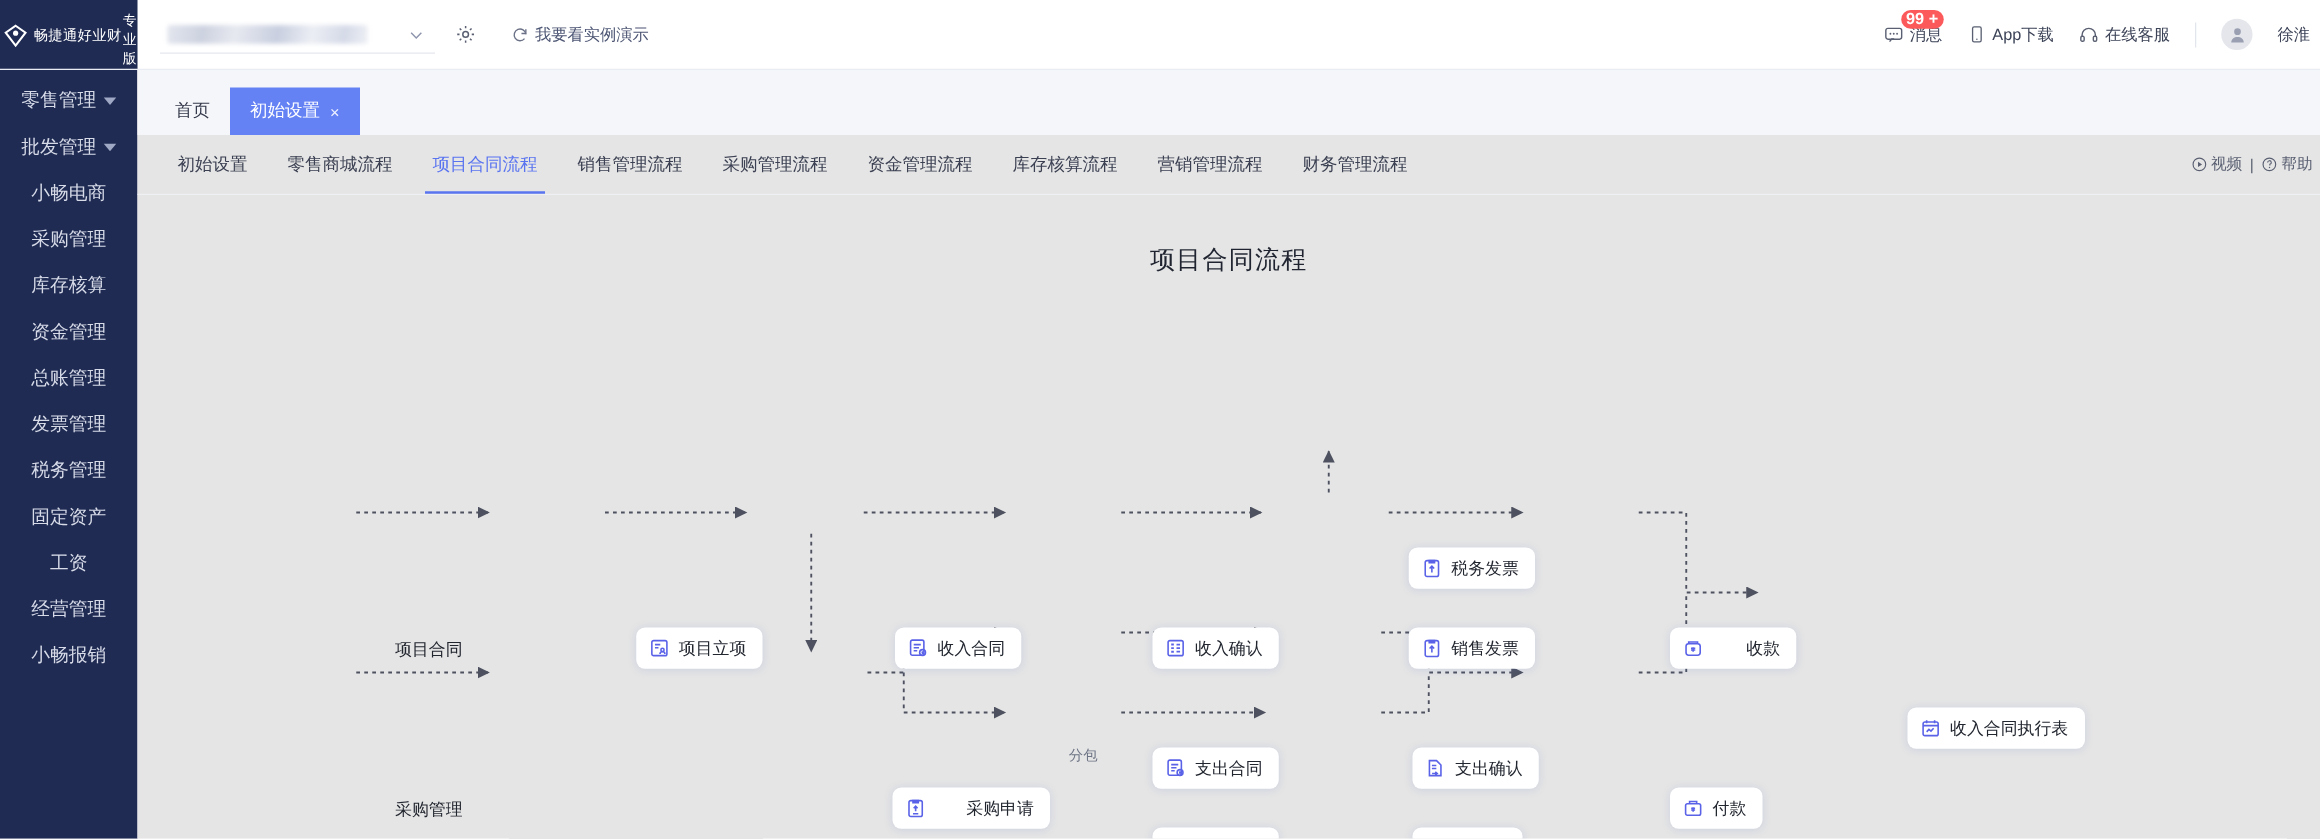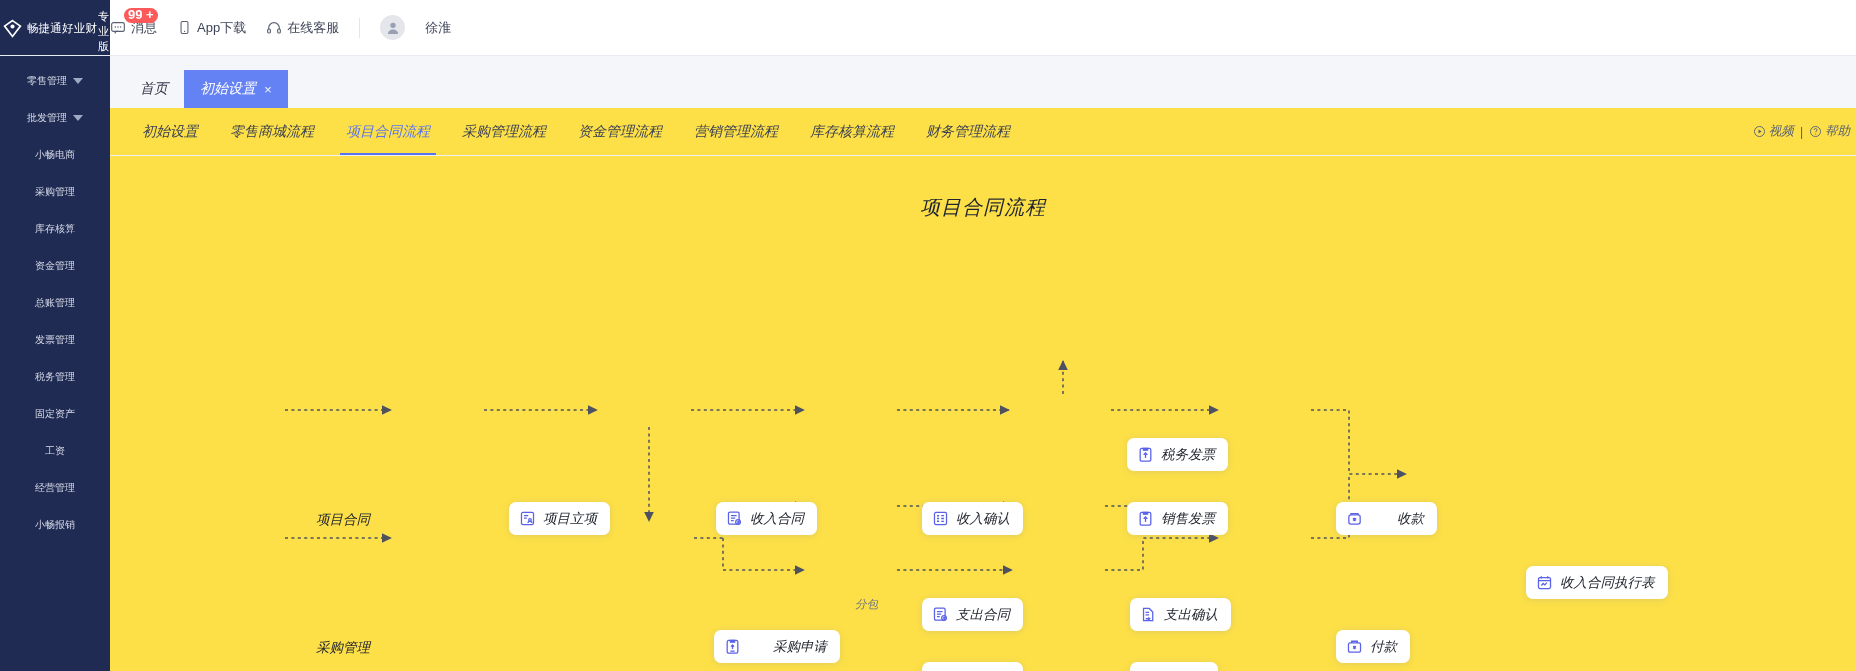--- a/index.html
+++ b/index.html
@@ -40,25 +40,25 @@
   .tr-sep { width: 1px; height: 20px; background: #e2e5ec; }
   .avatar { width: 25px; height: 25px; border-radius: 50%; background: #e4e6ec;
             display: flex; align-items: center; justify-content: center; }
   .username { font-size: 13px; color: #3d4458; }
 
   
   .body { flex: 1; display: flex; min-height: 0; }
 
   .sidebar { width: 110px; flex: 0 0 110px; background: #1f2b53; padding-top: 6px; overflow: hidden; }
   .side-item { height: 37px; display: flex; align-items: center; justify-content: center; gap: 6px;
-               color: #d7dbe8; font-size: 10px; cursor: pointer; }
+               color: #d7dbe8; font-size: 15px; cursor: pointer; }
   .caret { width: 0; height: 0; border-left: 5px solid transparent; border-right: 5px solid transparent;
            border-top: 6px solid #9fa8c4; }
 
-  .content { flex: 1; display: flex; flex-direction: column; min-width: 0; background: #fde047; font-style: italic; }
+  .content { flex: 1; display: flex; flex-direction: column; min-width: 0; background: #e5e5e5; }
 
   
   .pagetabs { height: 52px; flex: 0 0 52px; display: flex; align-items: flex-end;
               background: #f5f6f9; padding-left: 14px; }
   .ptab { height: 38px; padding: 0 16px; display: flex; align-items: center; gap: 8px;
           font-size: 14px; color: #33384a; cursor: pointer; }
   .ptab.active { background: #6582f5; color: #fff; }
   .ptab-close { font-size: 13px; opacity: .9; cursor: pointer; }
 
   
@@ -98,20 +98,43 @@
           <svg width="19" height="19" viewBox="0 0 24 24">
             <path d="M12 2 L22 9 L12 22 L2 9 Z" fill="none" stroke="#fff" stroke-width="2.1"></path>
             <circle cx="12" cy="9.5" r="2.6" fill="#fff"></circle>
           </svg>
         </span>
         <span class="brand-name">畅捷通好业财</span>
       </div>
       <div class="brand-sub">专业版</div>
     </div>
 
+    <div class="topmid">
+      <div class="company-select">
+        <span class="company-blur"></span>
+        <span class="chev">
+          <svg width="14" height="14" viewBox="0 0 24 24">
+              <path d="M5 9l7 7 7-7" fill="none" stroke="#8d94ad" stroke-width="2"></path>
+            </svg>
+        </span>
+      </div>
+      <span class="gear-btn">
+        <svg width="17" height="17" viewBox="0 0 24 24" fill="none" stroke="#5a6072" stroke-width="1.7">
+          <circle cx="12" cy="12" r="3.2"></circle>
+          <path d="M12 2.5v2.6M12 18.9v2.6M21.5 12h-2.6M5.1 12H2.5M18.7 5.3l-1.8 1.8M7.1 16.9l-1.8 1.8M18.7 18.7l-1.8-1.8M7.1 7.1L5.3 5.3"></path>
+        </svg>
+      </span>
+      <span class="demo-link">
+        <svg width="14" height="14" viewBox="0 0 24 24" fill="none" stroke="#6b7governance">
+          <path d="M20 11a8 8 0 1 0-1.8 6" fill="none" stroke="#6b7287" stroke-width="1.9"></path>
+          <path d="M20 4v6h-6" fill="none" stroke="#6b7287" stroke-width="1.9"></path>
+        </svg>
+        <span>我要看实例演示</span>
+      </span>
+    </div>
 
     <div class="topright">
       <div class="tr-item">
         <svg width="16" height="16" viewBox="0 0 24 24">
           <rect x="2.5" y="4" width="19" height="13" rx="2.5" fill="none" stroke="#5a6072" stroke-width="1.7"></rect>
           <path d="M7 20l2.5-3.2h3" fill="none" stroke="#5a6072" stroke-width="1.7"></path>
           <circle cx="8" cy="10.5" r="1.1" fill="#5a6072"></circle>
             <circle cx="12" cy="10.5" r="1.1" fill="#5a6072"></circle>
             <circle cx="16" cy="10.5" r="1.1" fill="#5a6072"></circle>
         </svg>
@@ -206,30 +229,33 @@
         <div class="stab">
             <span>初始设置</span>
           </div>
         <div class="stab">
             <span>零售商城流程</span>
           </div>
         <div class="stab active">
             <span>项目合同流程</span>
           </div>
         <div class="stab">
+            <span>销售管理流程</span>
+          </div>
+        <div class="stab">
             <span>采购管理流程</span>
           </div>
         <div class="stab">
             <span>资金管理流程</span>
           </div>
         <div class="stab">
+            <span>库存核算流程</span>
+          </div>
+        <div class="stab">
             <span>营销管理流程</span>
-          </div>
-        <div class="stab">
-            <span>库存核算流程</span>
           </div>
         <div class="stab">
             <span>财务管理流程</span>
           </div>
 
         <div class="subtabs-right">
           <span class="srt">
             <svg width="13" height="13" viewBox="0 0 24 24">
               <circle cx="12" cy="12" r="9.3" fill="none" stroke="#5a6072" stroke-width="1.7"></circle>
               <path d="M10 8.2l6 3.8-6 3.8z" fill="#5a6072"></path>

